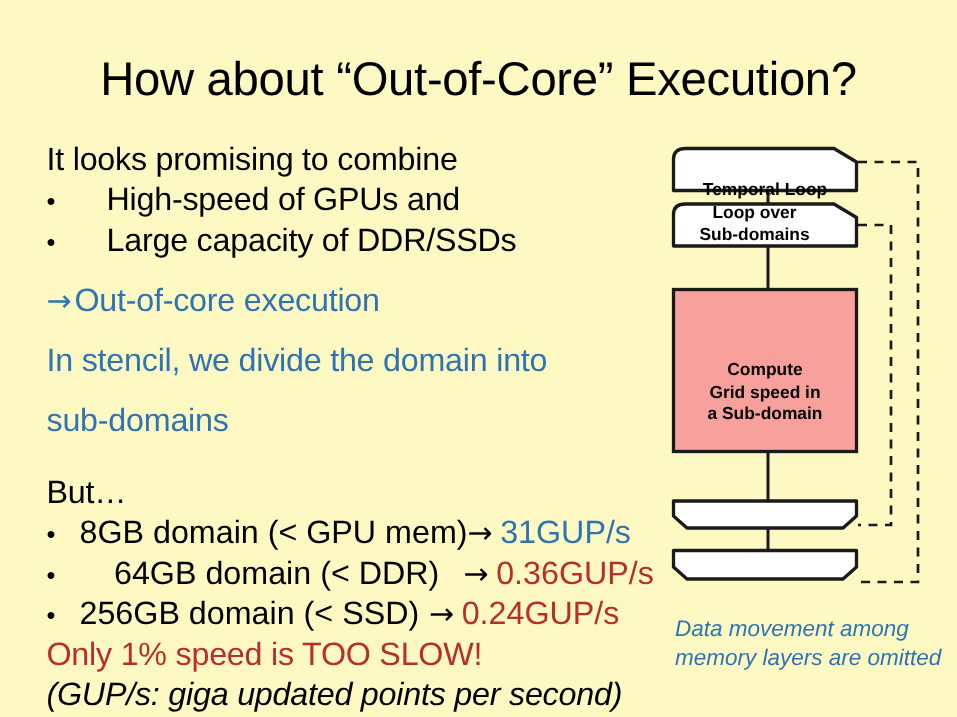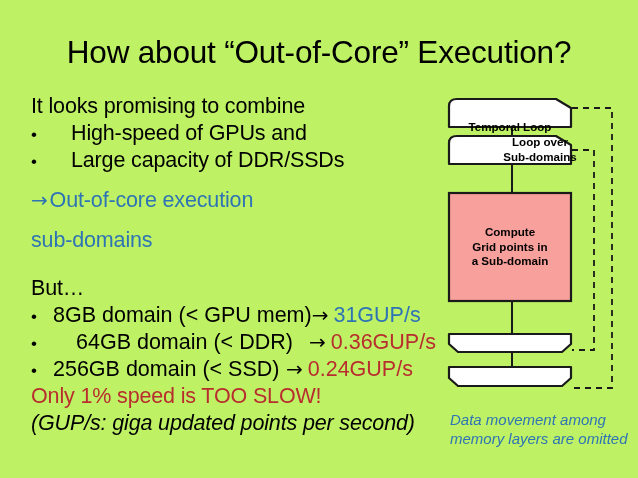--- a/index.html
+++ b/index.html
@@ -9,21 +9,21 @@
     background: #ffffff;
   }
   body {
     font-family: "Liberation Sans", "DejaVu Sans", sans-serif;
     color: #000000;
   }
   #slide {
     position: relative;
     width: 638px;
     height: 478px;
-    background: #bef264;
+    background: #fef9c3;
     overflow: hidden;
   }
 
   
   #slide-title {
     position: absolute;
     left: 0;
     top: 33px;
     width: 638px;
     text-align: center;
@@ -151,20 +151,21 @@
 
     <div class="line black bullet-line">
       <span class="bullet-dot">•</span>
       <span class="bullet-text">Large capacity of DDR/SSDs</span>
     </div>
 
     <div class="line blue">
       <span class="lead-arrow">→</span><span>Out-of-core execution</span>
     </div>
 
+    <div class="line blue">In stencil, we divide the domain into</div>
 
     <div class="line blue">sub-domains</div>
 
     <div class="spacer"></div>
 
     <div class="line black">But…</div>
 
     <div class="perf-row">
       <span class="bullet-dot">•</span>
       <span class="perf-label w1">8GB domain (&lt; GPU mem)</span>
@@ -209,28 +210,28 @@
 
       <rect x="13" y="101" width="122" height="108" fill="#F8A09B" stroke="#1A1A1A" stroke-width="2.2"></rect>
 
       <path d="M 13 242 L 135 242 L 135 252 L 126 260 L 22 260 L 13 252 Z" fill="#FFFFFF" stroke="#1A1A1A" stroke-width="2.2" stroke-linejoin="round"></path>
 
       <path d="M 13 275 L 135 275 L 135 286 L 126 294 L 22 294 L 13 286 Z" fill="#FFFFFF" stroke="#1A1A1A" stroke-width="2.2" stroke-linejoin="round"></path>
     </svg>
 
     <div class="fc-label" style="left:13px; top:28px; width:122px;">Temporal Loop</div>
 
-    <div class="fc-label" style="left:13px; top:43px; width:108px;padding-left:37px;">
+    <div class="fc-label" style="left:13px; top:43px; width:108px;">
       <div>Loop over</div>
       <div>Sub-domains</div>
     </div>
 
-    <div class="fc-label" style="left:13px; top:133px; width:122px;">
+    <div class="fc-label" style="left:13px; top:148px; width:122px;">
       <div>Compute</div>
-      <div>Grid points in</div>
+      <div>Grid speed in</div>
       <div>a Sub-domain</div>
     </div>
   </div>
 
   <div id="fc-caption">
     <div>Data movement among</div>
     <div>memory layers are omitted</div>
   </div>
 
 </div>

